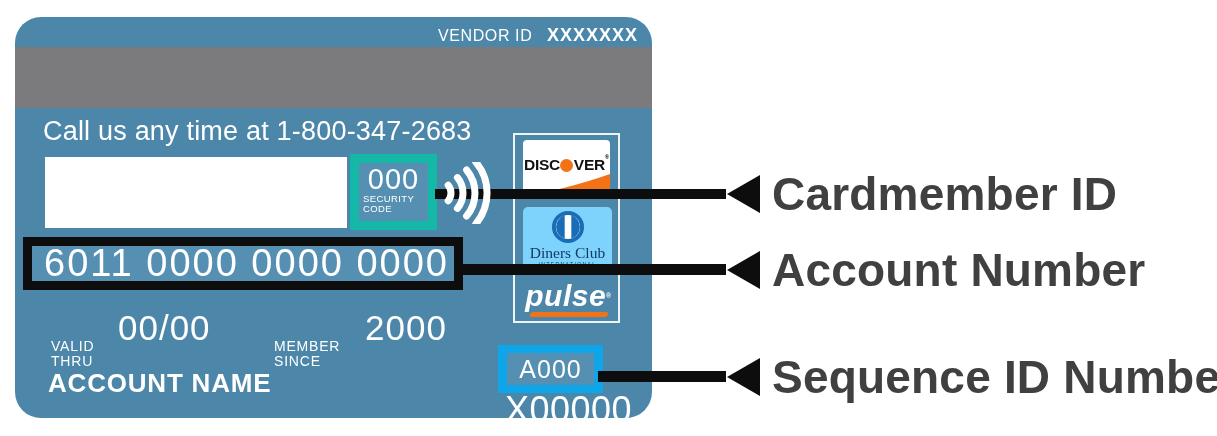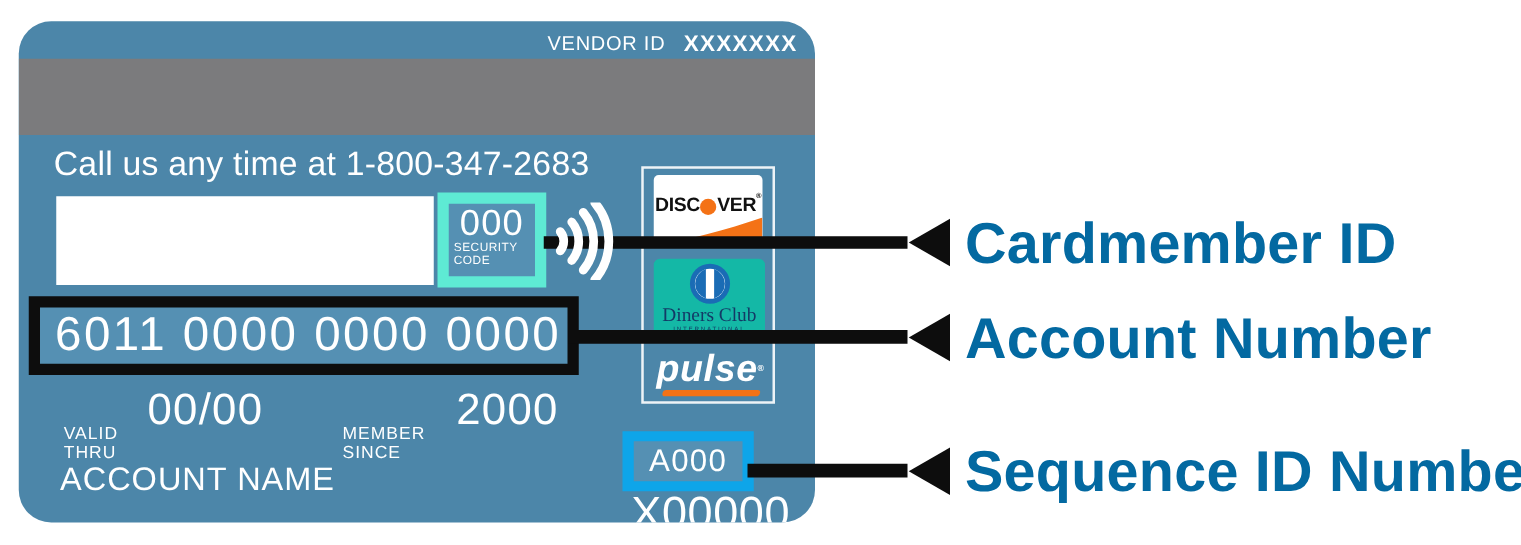--- a/index.html
+++ b/index.html
@@ -16,80 +16,80 @@
   }
   .hdr-contact { position:absolute; left:28px; top:9px; font-size:17px; letter-spacing:0.2px; }
   .hdr-vendor-label { position:absolute; left:423px; top:10px; font-size:16px; letter-spacing:0.6px; }
   .hdr-vendor-value { position:absolute; left:532px; top:8px; font-size:18px; font-weight:bold; letter-spacing:1px; }
   .stripe { position:absolute; left:0; top:30px; width:100%; height:61px; background:#7b7b7d; }
   .call-line { position:absolute; left:28px; top:99px; font-size:27px; font-weight:500; letter-spacing:0.2px; }
 
   .sig-box { position:absolute; left:30px; top:140px; width:302px; height:71px; background:#ffffff; }
 
   .sec-box { position:absolute; left:335px; top:137px; width:87px; height:76px;
-    background:#5eead4; padding:9px; box-sizing:border-box; }
+    background:#14b8a6; padding:9px; box-sizing:border-box; }
   .sec-inner { width:100%; height:100%; background:#5590b3; display:flex; flex-direction:column; }
   .sec-value { font-size:29px; line-height:30px; text-align:center; letter-spacing:1px; margin-top:1px; }
   .sec-label { font-size:9.5px; line-height:10px; letter-spacing:0.4px; padding-left:4px; }
 
   .nfc { position:absolute; left:424px; top:145px; width:66px; height:62px; z-index:6; }
 
-  .acct-box { position:absolute; left:8px; top:220px; width:440px; height:63px;
+  .acct-box { position:absolute; left:8px; top:220px; width:440px; height:53px;
     background:#0d0d0d; padding:9px; box-sizing:border-box; }
   .acct-inner { width:100%; height:100%; background:#5590b3; display:flex; align-items:center;
     padding-left:12px; box-sizing:border-box; font-size:38px; font-weight:500; letter-spacing:2px; white-space:nowrap; }
 
   .two-line-label { position:absolute; font-size:14px; line-height:14.5px; font-weight:500; letter-spacing:0.8px;margin-top:32px; }
   .vt-label { left:36px; top:290px; }
   .vt-value { position:absolute; left:103px; top:291px; font-size:35px; font-weight:500; letter-spacing:1px; }
   .ms-label { left:259px; top:290px; }
   .ms-value { position:absolute; left:350px; top:291px; font-size:35px; font-weight:500; letter-spacing:1px; }
 
-  .acct-name { position:absolute; left:33px; top:351px; font-size:26px; font-weight:400; letter-spacing:0.8px; }
+  .acct-name { position:absolute; left:33px; top:351px; font-size:26px; font-weight:700; letter-spacing:0.8px; }
 
   .xcode { position:absolute; left:490px; top:372px; font-size:36px; font-weight:500; letter-spacing:0.5px; }
   .seq-box { position:absolute; left:483px; top:328px; width:105px; height:48px;
     background:#0ea5e9; padding:8px 9px; box-sizing:border-box; z-index:2; }
   .seq-inner { width:100%; height:100%; background:#5590b3; display:flex; align-items:center; justify-content:center;
     font-size:25px; font-weight:500; letter-spacing:1px; }
 
   
   .logo-panel { position:absolute; left:498px; top:116px; width:107px; height:190px;
     border:2px solid rgba(255,255,255,0.9); box-sizing:border-box; }
   .logo-discover { position:absolute; left:8px; top:5px; width:87px; height:56px;
     background:#ffffff; border-radius:4px; overflow:hidden; }
   .disc-text { position:absolute; left:0; top:16px; width:100%; display:flex; align-items:center; justify-content:center;
     color:#111111; font-weight:bold; font-size:15.5px; letter-spacing:-0.3px; z-index:1; }
   .disc-ball { display:inline-block; width:13px; height:13px; border-radius:50%; background:#f47216; margin:0 0.5px; }
   .disc-reg { font-size:6px; font-weight:bold; align-self:flex-start; margin-top:-2px; }
   .disc-swoosh { position:absolute; left:0; bottom:0; z-index:0; }
 
   .logo-diners { position:absolute; left:8px; top:72px; width:89px; height:66px;
-    background:#14b8a6; border-radius:5px; display:flex; flex-direction:column; align-items:center; }
+    background:#7dd3fc; border-radius:5px; display:flex; flex-direction:column; align-items:center; }
   .diners-word { font-family:"Liberation Serif", serif; font-size:15.5px; color:#133a66; line-height:16px; margin-top:1px; white-space:nowrap; }
   .diners-sub { font-size:5px; letter-spacing:1.4px; color:#133a66; line-height:6px; }
 
   .logo-pulse { position:absolute; left:10px; top:146px; width:87px; text-align:center; }
   .pulse-word { font-size:30px; font-style:italic; font-weight:800; letter-spacing:0.5px; color:#ffffff; line-height:30px; }
   .pulse-reg { font-size:7px; font-style:normal; vertical-align:bottom; }
   .pulse-underline { width:78px; height:5px; background:#f47216; border-radius:3px; margin:1px auto 0 auto; transform:skewX(-14deg); }
 
   
   .callout-line { position:absolute; height:11px; background:#0d0d0d; z-index:5; }
   .line-1 { left:435px; top:189px; width:291px; height:10px; }
   .line-2 { left:455px; top:264px; width:271px; }
   .line-3 { left:598px; top:371px; width:128px; }
 
   .callout-tri { position:absolute; width:0; height:0; z-index:5;
     border-top:19px solid transparent; border-bottom:19px solid transparent; border-right:33px solid #0d0d0d; }
   .tri-1 { left:727px; top:175px; }
   .tri-2 { left:727px; top:251px; }
   .tri-3 { left:727px; top:358px; }
 
-  .ann-label { position:absolute; font-size:46px; line-height:46px; font-weight:600; color:#0369a1;
+  .ann-label { position:absolute; font-size:46px; line-height:46px; font-weight:600; color:#404040;
     letter-spacing:0.2px; white-space:nowrap; }
   .ann-1 { left:772px; top:171px; }
   .ann-2 { left:772px; top:247px;text-align:right; }
   .ann-3 { left:772px; top:354px; }
 </style>
 </head>
 <body>
 
 <div class="stage">
 

